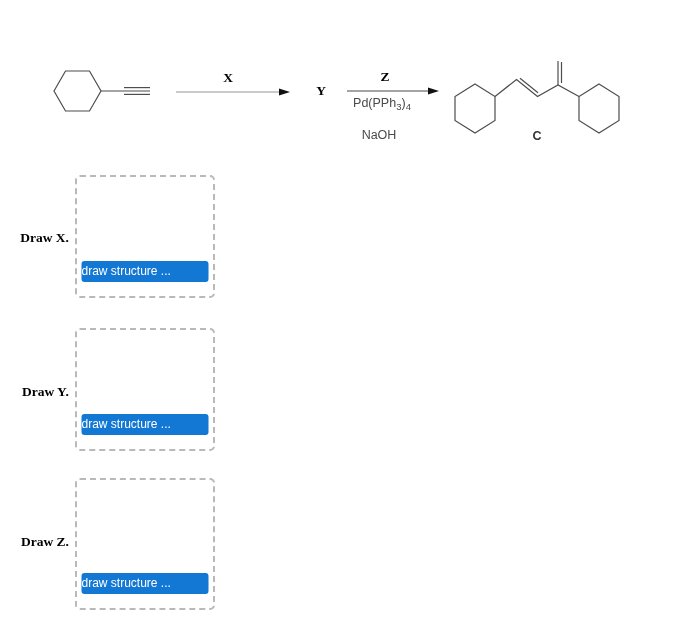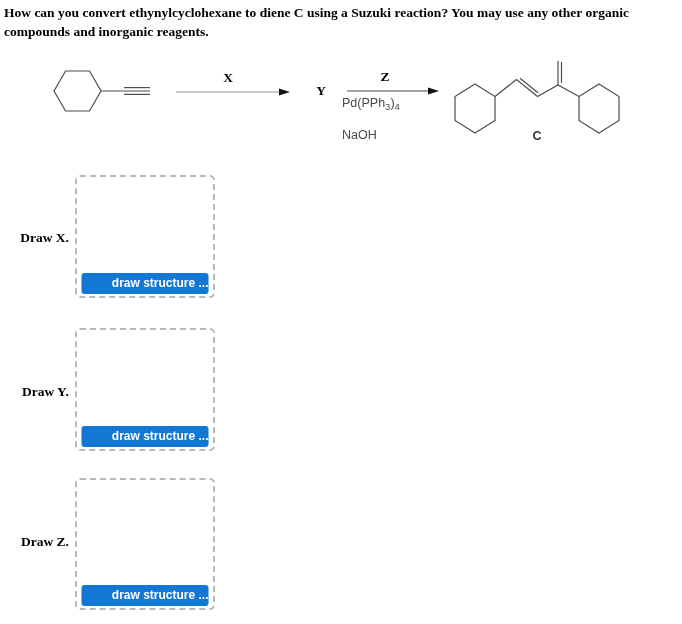--- a/index.html
+++ b/index.html
@@ -2,45 +2,44 @@
 <html><head>
 <meta charset="utf-8">
 <style>
   html,body{margin:0;padding:0;background:#fff;}
   #page{position:relative;width:682px;height:624px;background:#ffffff;overflow:hidden;
         font-family:"Liberation Sans",sans-serif;}
   .question{position:absolute;left:4px;top:4px;width:652px;
             font-family:"Liberation Serif",serif;font-weight:bold;
             font-size:13.5px;line-height:18.5px;color:#000;}
   .scheme-svg{position:absolute;left:0;top:50px;width:682px;height:105px;}
-  .chemlabel{position:absolute;color:#4a4a4a;font-size:12.5px;text-align:left;}
+  .chemlabel{position:absolute;color:#4a4a4a;font-size:12.5px;text-align:center;}
   .steplabel{position:absolute;font-family:"Liberation Serif",serif;font-weight:bold;
              font-size:13.5px;color:#000;text-align:center;width:28px;}
   .catalyst sub{font-size:9.5px;vertical-align:baseline;position:relative;top:3px;}
   .product-c{position:absolute;font-weight:bold;color:#333;font-size:12.5px;text-align:center;}
   .draw-label{position:absolute;left:5px;width:64px;font-family:"Liberation Serif",serif;
               font-weight:bold;font-size:13.5px;color:#000;text-align:right;}
   .dropzone{position:absolute;left:75px;width:140px;border:2px dashed #b9b9b9;
             border-radius:5px;box-sizing:border-box;background:#fff;}
-  .draw-btn{position:absolute;left:50%;transform:translateX(-50%);bottom:2px;
+  .draw-btn{position:absolute;left:50%;transform:translateX(-50%);bottom:14px;
             width:127px;height:21px;background:#1377d4;color:#fff;border:none;
             border-radius:3px;font-family:"Liberation Sans",sans-serif;
-            font-weight:bold;font-size:12px;line-height:21px;text-align:right;
+            font-weight:normal;font-size:12px;line-height:21px;text-align:left;
             padding:0;cursor:pointer;}
   svg .bond{stroke:#4d4d4d;stroke-width:1.2;fill:none;}
   svg .shaft1{stroke:#b8b8b8;stroke-width:1.5;}
   svg .shaft2{stroke:#4a4a4a;stroke-width:1.2;}
   svg .head{fill:#111;stroke:none;}
 </style>
 </head>
 <body>
 
 <div id="page">
 
-  <div class="question">How can you convert ethynylcyclohexane to diene C using a Suzuki reaction? You may use any other organic compounds and inorganic reagents.</div>
 
   <svg class="scheme-svg" viewBox="0 50 682 105">
 
     <g>
       <polygon class="bond" points="54,91 65.5,71 89.5,71 101,91 89.5,111 65.5,111"></polygon>
       <line class="bond" x1="101" y1="91" x2="150" y2="91"></line>
       <line class="bond" x1="124" y1="87.6" x2="150" y2="87.6"></line>
       <line class="bond" x1="124" y1="94.4" x2="150" y2="94.4"></line>
     </g>
 

